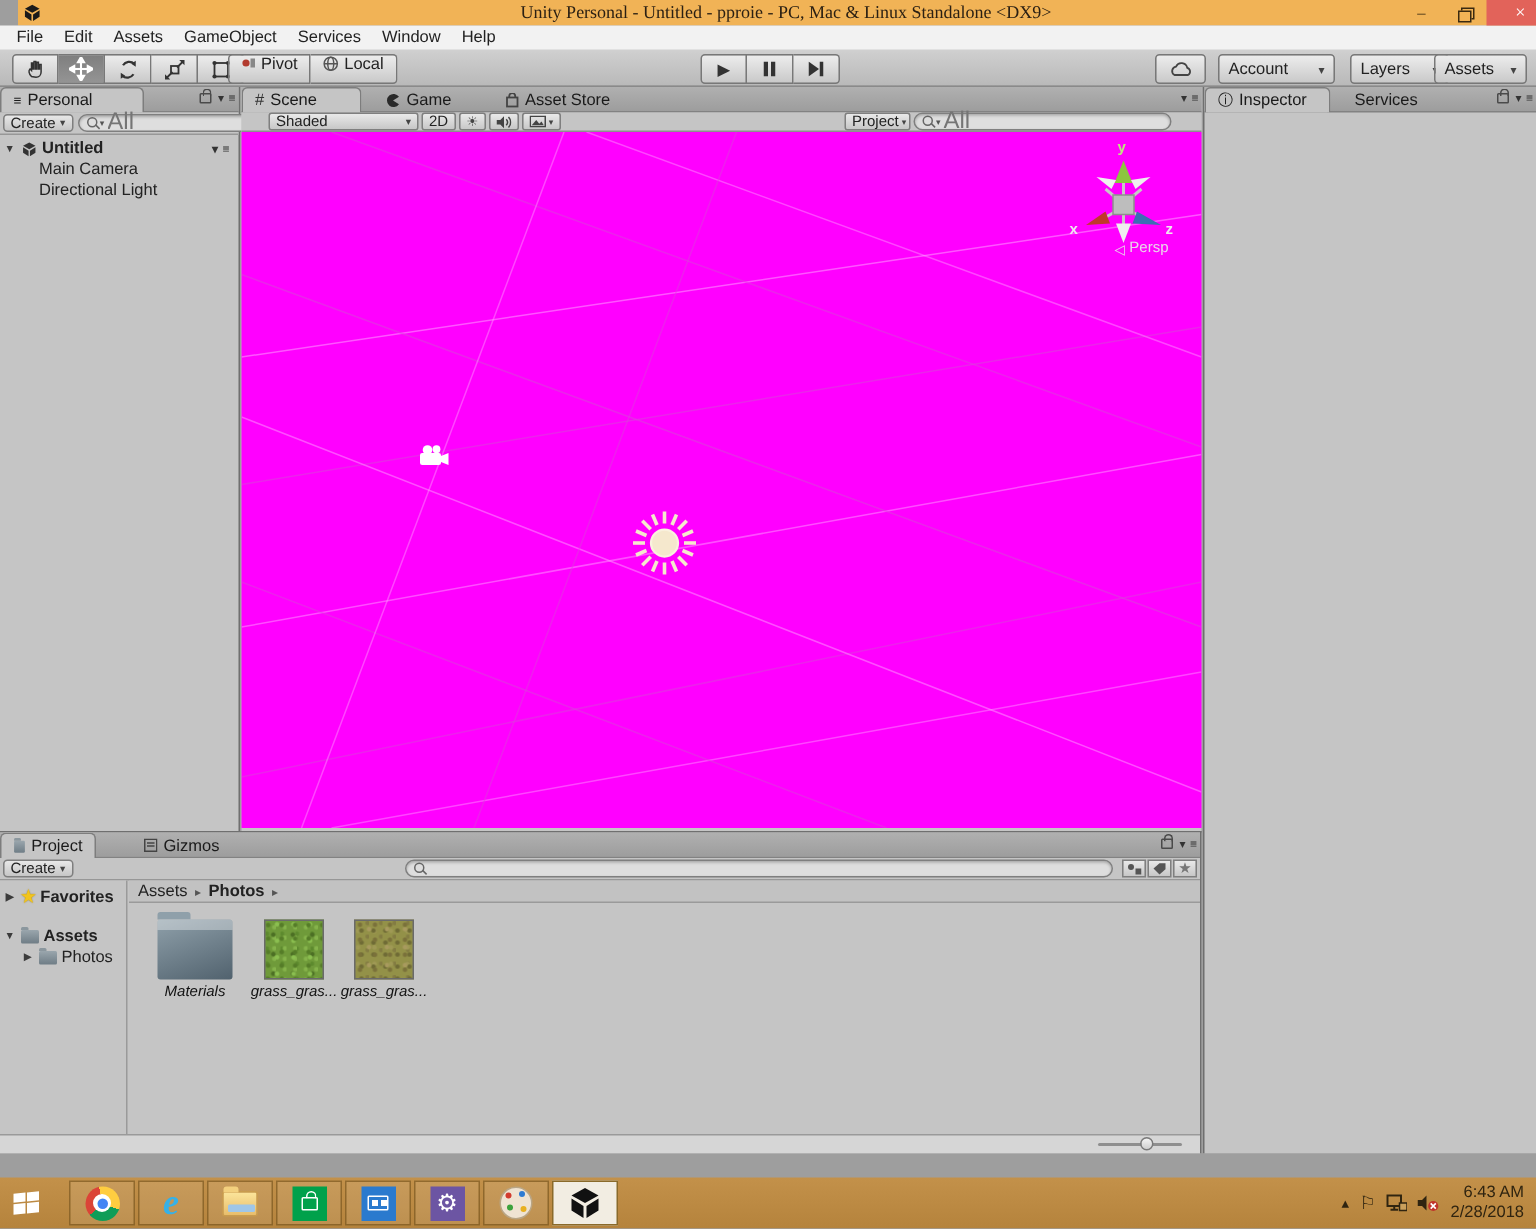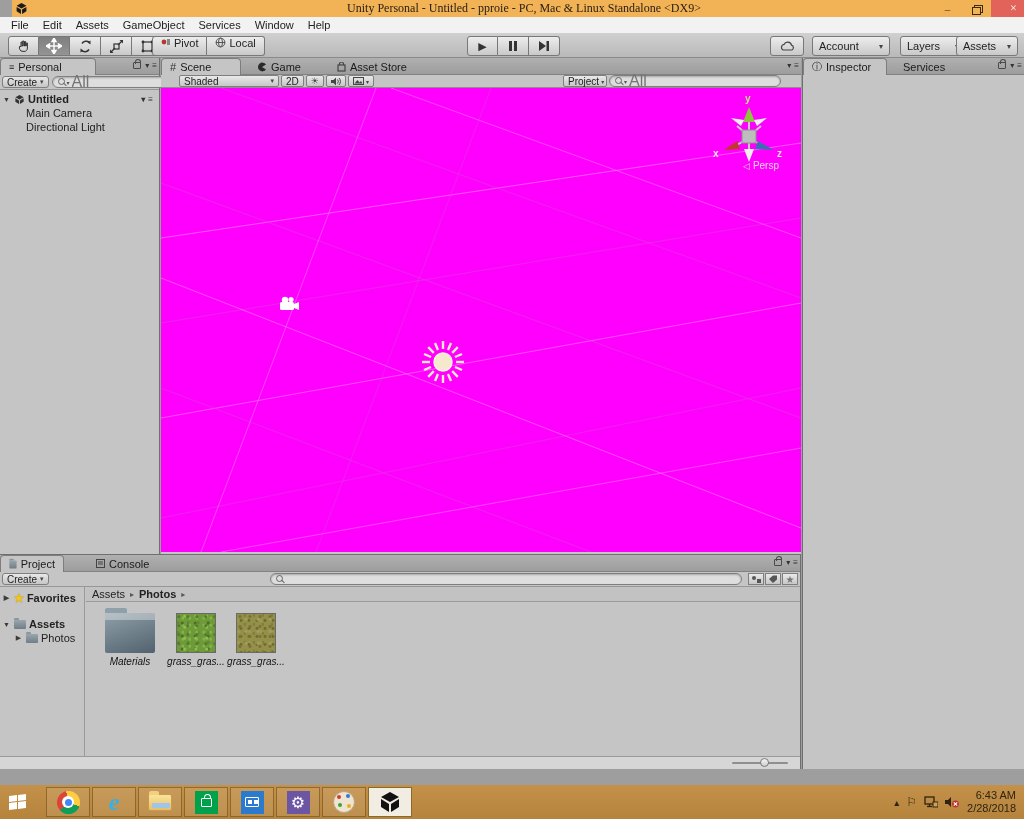--- a/index.html
+++ b/index.html
@@ -477,21 +477,21 @@
     <div class="tab active" style="left:0; width:64px;">
       <span class="foldericon" style="transform:scale(.9);"></span>
       <span>Project</span>
     </div>
     <div class="tab" style="left:88px; width:76px;">
       <svg width="9" height="9" viewBox="0 0 9 9">
           <rect x="0.5" y="0.5" width="8" height="8" fill="none" stroke="#444"></rect>
           <line x1="2" y1="3" x2="7" y2="3" stroke="#444"></line>
           <line x1="2" y1="5" x2="7" y2="5" stroke="#444"></line>
         </svg>
-      <span>Console</span>
+      <span>Gizmos</span>
     </div>
     <div class="panelmenu">
       <span class="lock"></span>
       <span class="pm">▾</span>
       <span class="pm">≡</span>
     </div>
   </div>
   <div class="createrow">
     <div class="minibtn">
       <span>Create</span>

